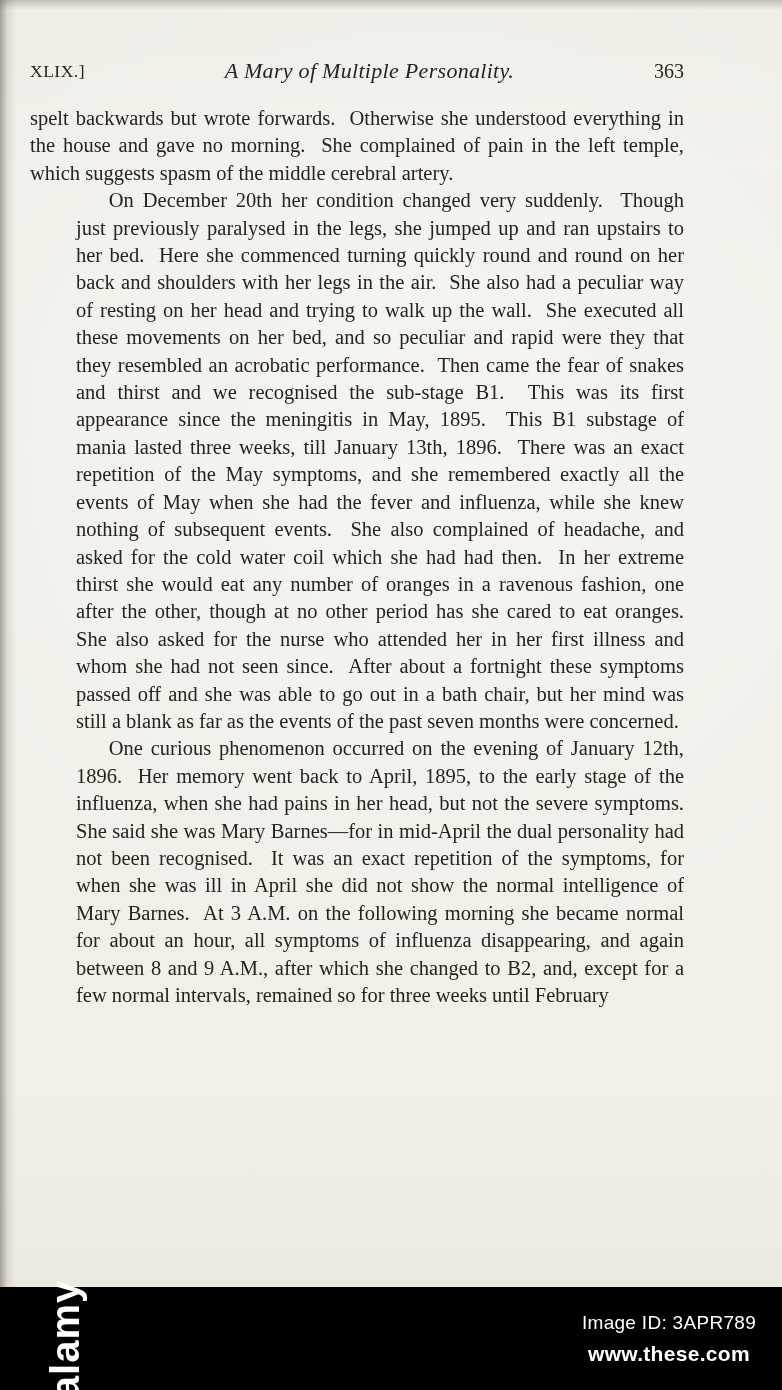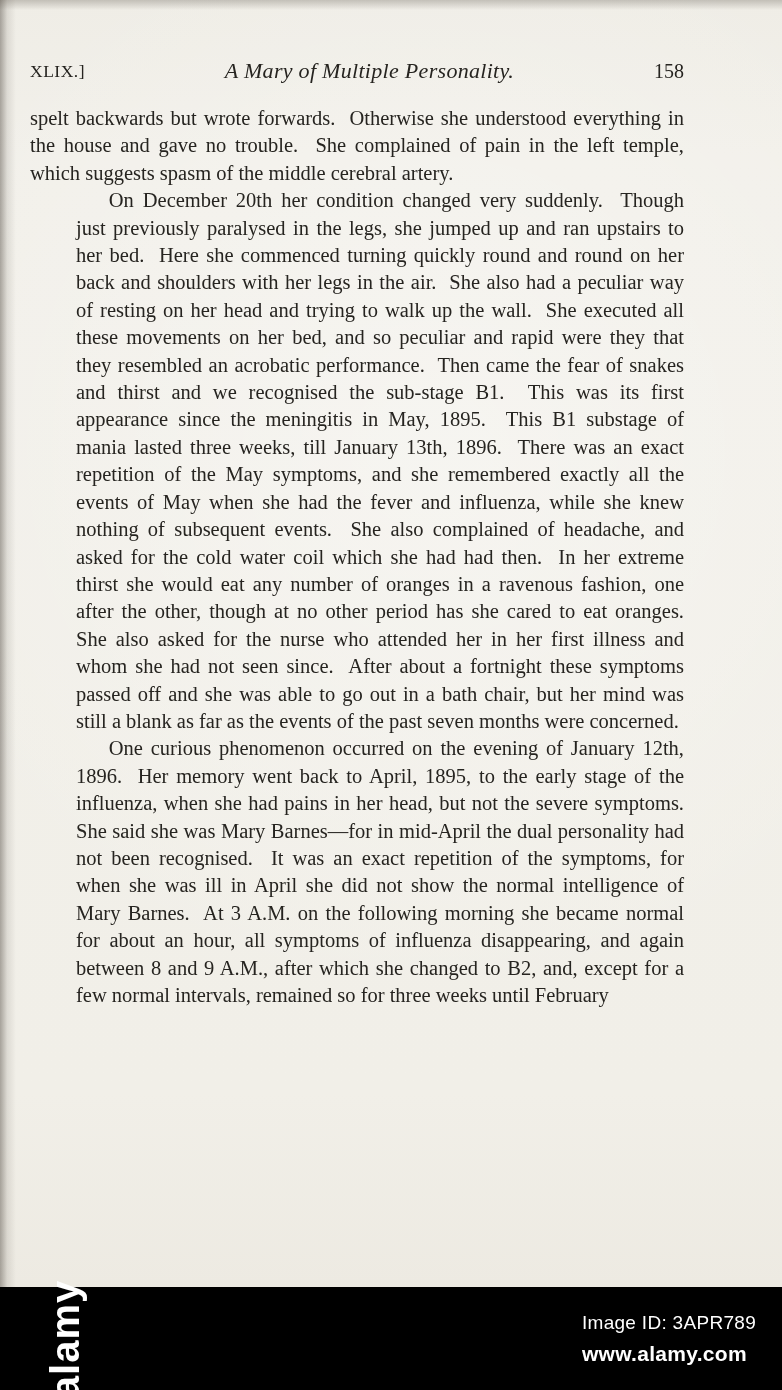--- a/index.html
+++ b/index.html
@@ -89,21 +89,21 @@
     font-weight: bold;
     font-size: 40px;
     letter-spacing: 1px;
     line-height: 1;
   }
   .alamy-meta {
     position: absolute;
     right: 26px;
     top: 50%;
     transform: translateY(-50%);
-    text-align: left;
+    text-align: center;
     font-family: "Liberation Sans", sans-serif;
   }
   .alamy-image-id {
     font-size: 19px;
     margin-bottom: 8px;
     letter-spacing: 0.3px;
   }
   .alamy-url {
     font-size: 21px;
     font-weight: bold;
@@ -113,32 +113,32 @@
 </head>
 <body>
 
 <div class="scan">
 
   <div class="paper">
 
     <div class="page-header">
       <span class="folio-left">XLIX.]</span>
       <span class="running-title">A Mary of Multiple Personality.</span>
-      <span class="page-number">158</span>
+      <span class="page-number">363</span>
     </div>
 
     <div class="body-text">
-      <p>spelt backwards but wrote forwards.  Otherwise she understood everything in the house and gave no trouble.  She complained of pain in the left temple, which suggests spasm of the middle cerebral artery.</p>
+      <p>spelt backwards but wrote forwards.  Otherwise she understood everything in the house and gave no morning.  She complained of pain in the left temple, which suggests spasm of the middle cerebral artery.</p>
       <p class="indent">On December 20th her condition changed very suddenly.  Though just previously paralysed in the legs, she jumped up and ran upstairs to her bed.  Here she commenced turning quickly round and round on her back and shoulders with her legs in the air.  She also had a peculiar way of resting on her head and trying to walk up the wall.  She executed all these movements on her bed, and so peculiar and rapid were they that they resembled an acrobatic performance.  Then came the fear of snakes and thirst and we recognised the sub-stage B1.  This was its first appearance since the meningitis in May, 1895.  This B1 substage of mania lasted three weeks, till January 13th, 1896.  There was an exact repetition of the May symptoms, and she remembered exactly all the events of May when she had the fever and influenza, while she knew nothing of subsequent events.  She also complained of headache, and asked for the cold water coil which she had had then.  In her extreme thirst she would eat any number of oranges in a ravenous fashion, one after the other, though at no other period has she cared to eat oranges.  She also asked for the nurse who attended her in her first illness and whom she had not seen since.  After about a fortnight these symptoms passed off and she was able to go out in a bath chair, but her mind was still a blank as far as the events of the past seven months were concerned.</p>
       <p class="indent">One curious phenomenon occurred on the evening of January 12th, 1896.  Her memory went back to April, 1895, to the early stage of the influenza, when she had pains in her head, but not the severe symptoms.  She said she was Mary Barnes—for in mid-April the dual personality had not been recognised.  It was an exact repetition of the symptoms, for when she was ill in April she did not show the normal intelligence of Mary Barnes.  At 3 A.M. on the following morning she became normal for about an hour, all symptoms of influenza disappearing, and again between 8 and 9 A.M., after which she changed to B2, and, except for a few normal intervals, remained so for three weeks until February</p>
     </div>
 
   </div>
 
   <div class="alamy-bar">
     <div class="alamy-logo">alamy</div>
     <div class="alamy-meta">
       <div class="alamy-image-id">Image ID: 3APR789</div>
-      <div class="alamy-url">www.alamy.com</div>
+      <div class="alamy-url">www.these.com</div>
     </div>
   </div>
 
 </div>
 
 </body></html>

